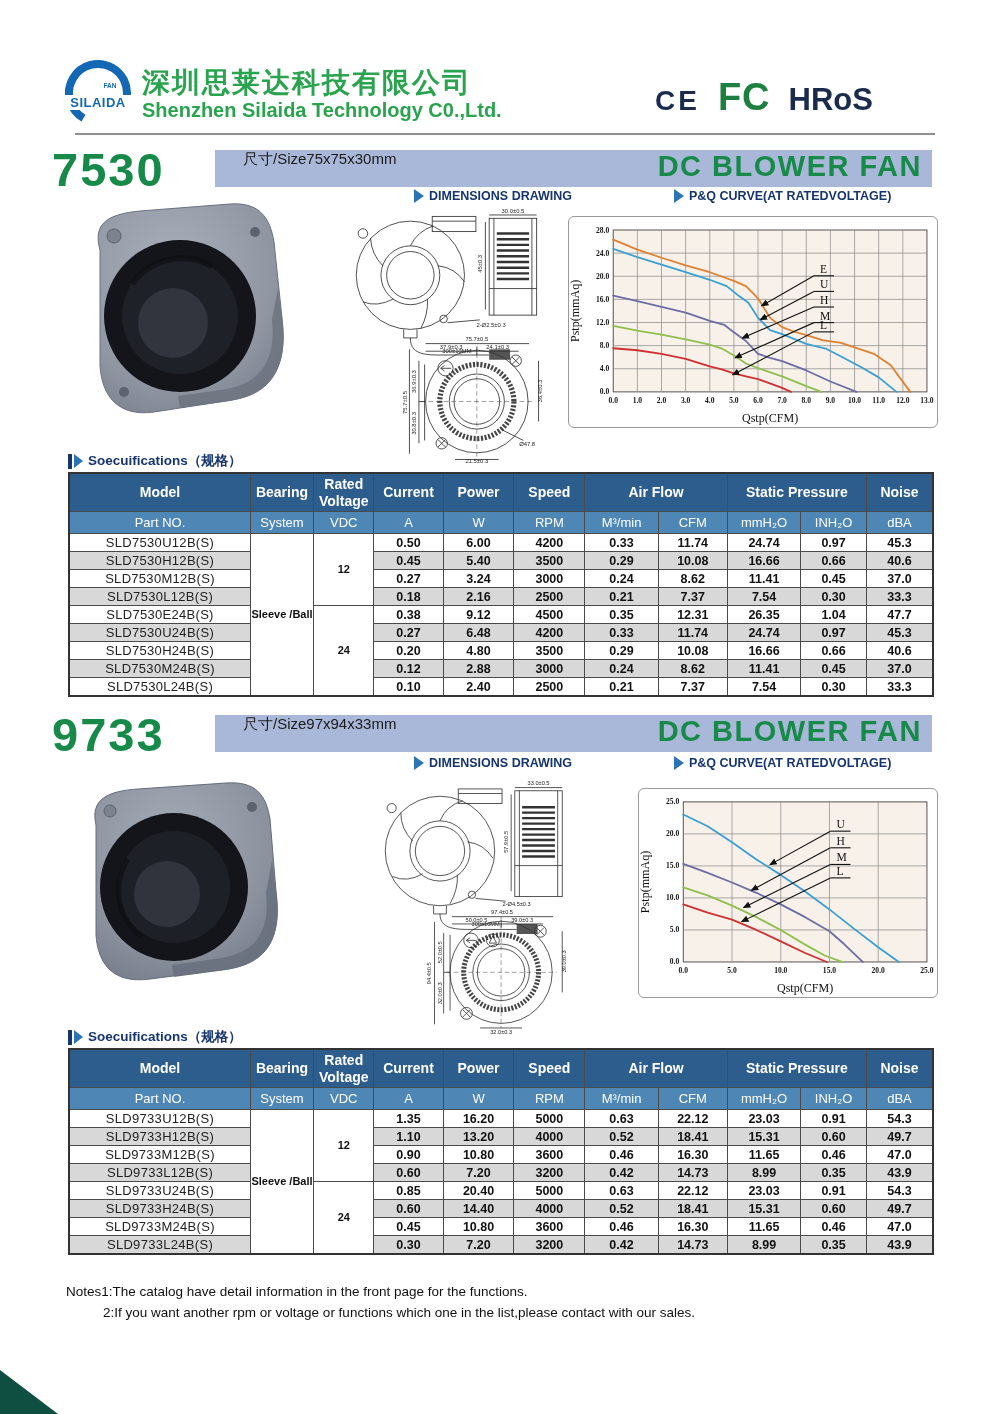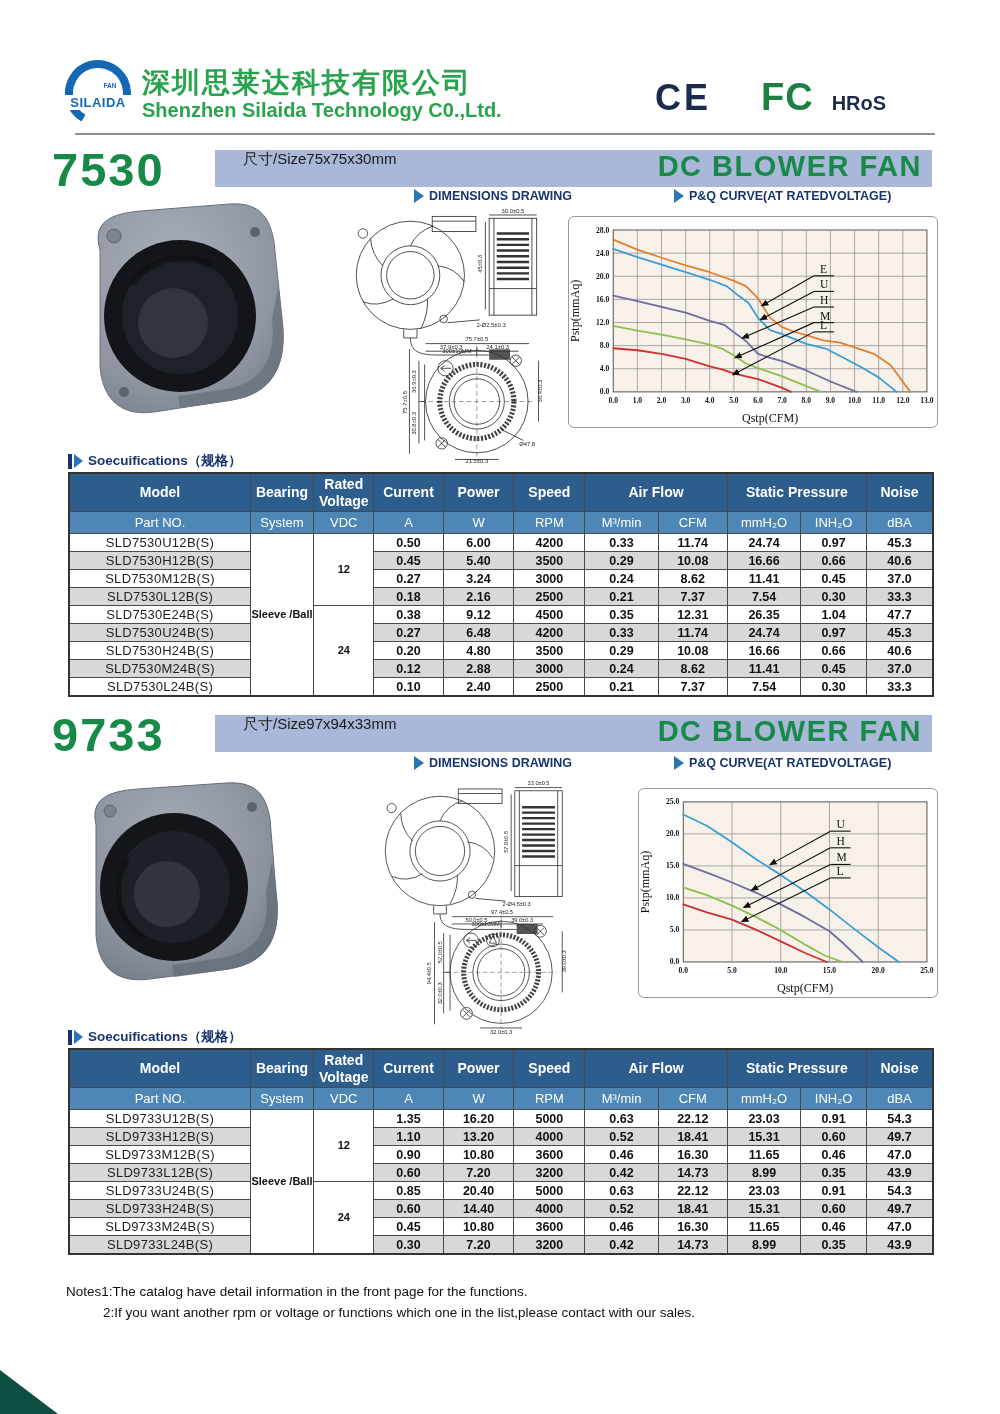--- a/index.html
+++ b/index.html
@@ -4,23 +4,23 @@
 <style>
   html,body{margin:0;padding:0;background:#fff;}
   .page{position:relative;width:1000px;height:1414px;background:#fff;overflow:hidden;
         font-family:"Liberation Sans",sans-serif;}
   .abs{position:absolute;}
 
   
   .company-cn{position:absolute;left:142px;top:64px;font-size:28px;font-weight:bold;color:#2aa34f;letter-spacing:2px;}
   .company-en{position:absolute;left:142px;top:99px;font-size:20px;font-weight:bold;color:#2aa34f;}
   .certs{position:absolute;left:655px;top:76px;display:flex;align-items:baseline;gap:18px;}
-  .cert-ce{font-size:36px;font-weight:bold;color:#1b2b4c;letter-spacing:3px;}
-  .cert-fc{font-size:38px;font-weight:bold;color:#1e8040;letter-spacing:1px;margin-left:32px;}
-  .cert-hros{font-size:20px;font-weight:bold;color:#1b2b4c;}
+  .cert-ce{font-size:28px;font-weight:bold;color:#1b2b4c;letter-spacing:3px;}
+  .cert-fc{font-size:38px;font-weight:bold;color:#1e8040;letter-spacing:1px;}
+  .cert-hros{font-size:31px;font-weight:bold;color:#1b2b4c;}
   .divider{position:absolute;left:75px;top:133px;width:860px;height:2px;background:#8f8f8f;}
 
   
   .sec-num{position:absolute;left:52px;font-size:47px;font-weight:bold;color:#178a4a;letter-spacing:2px;}
   .sec-bar{position:absolute;left:215px;width:717px;height:37px;background:#a9b7d8;
            display:flex;align-items:flex-start;justify-content:space-between;
            padding:0 10px 0 28px;box-sizing:border-box;}
   .size-label{font-size:15px;color:#1a1a1a;}
   .fan-title{font-size:29px;font-weight:bold;color:#178a4a;letter-spacing:1.5px;}
 

